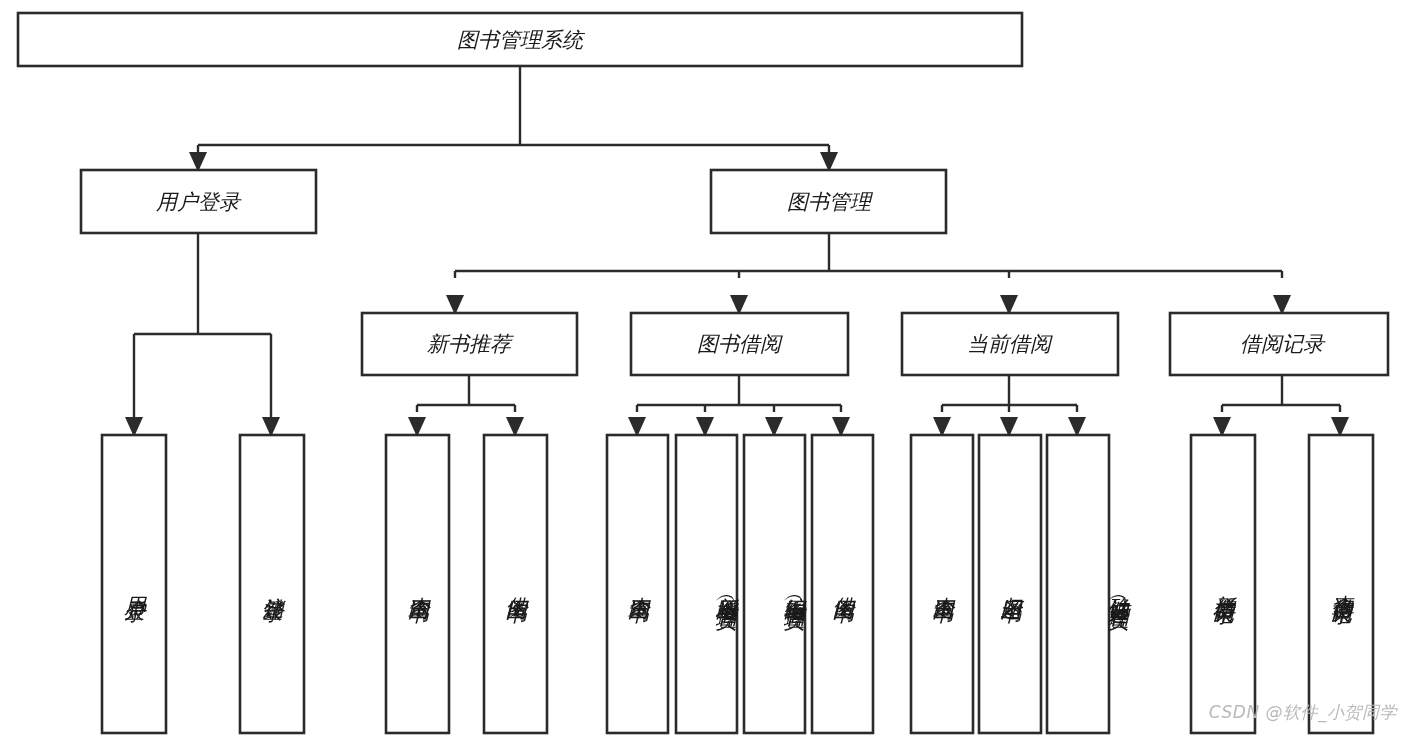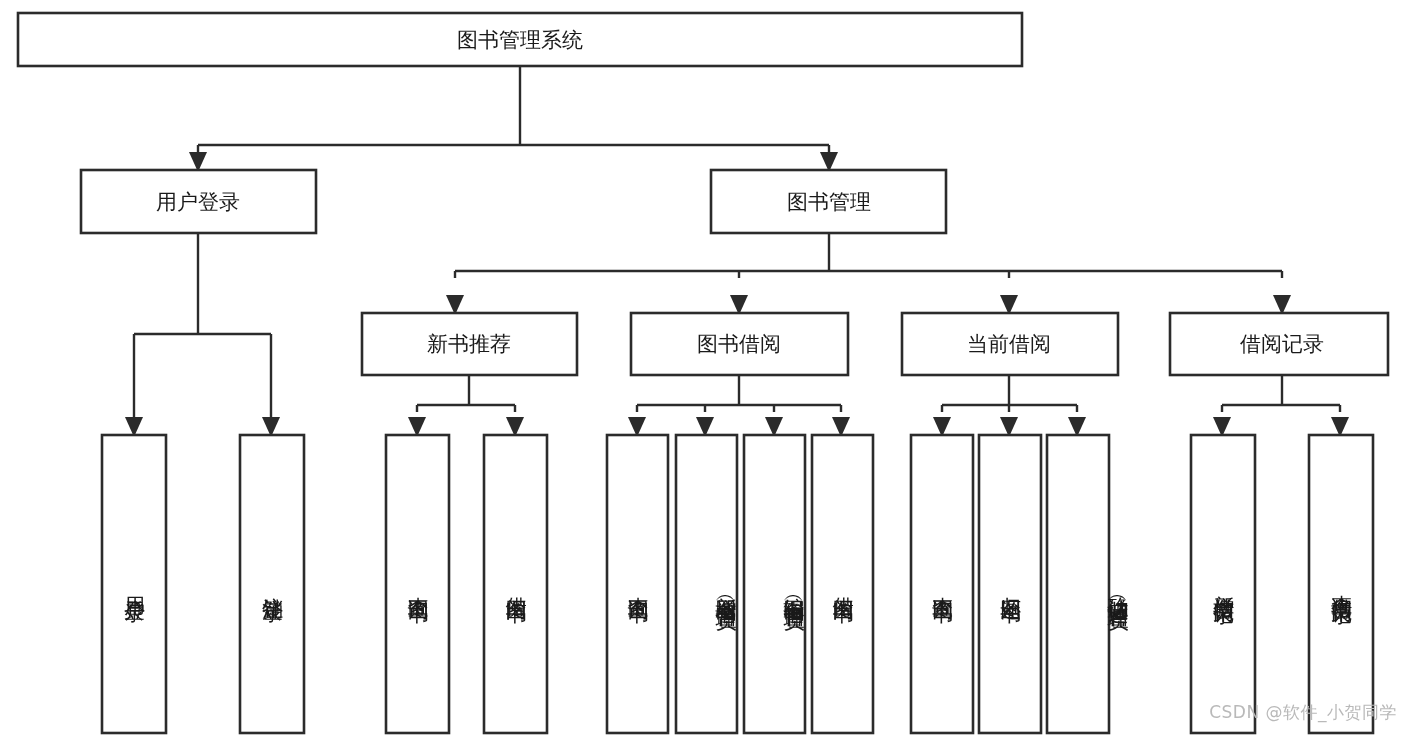--- a/index.html
+++ b/index.html
@@ -11,20 +11,21 @@
     width: 1405px;
     height: 747px;
     font-family: "DejaVu Sans", "Liberation Sans", sans-serif;
     overflow: hidden;
     position: relative;
   }
   #diagram-root {
     position: relative;
     width: 1405px;
     height: 730px;
+    font-style: italic;
   }
   svg.flow {
     position: absolute;
     left: 0;
     top: 0;
     width: 1405px;
     height: 747px;
     display: block;
   }
   .node-rect {

